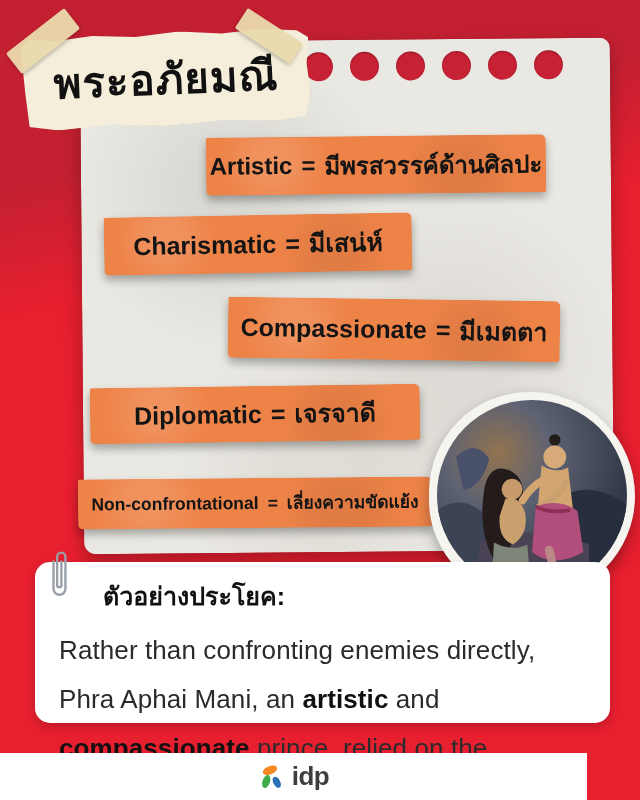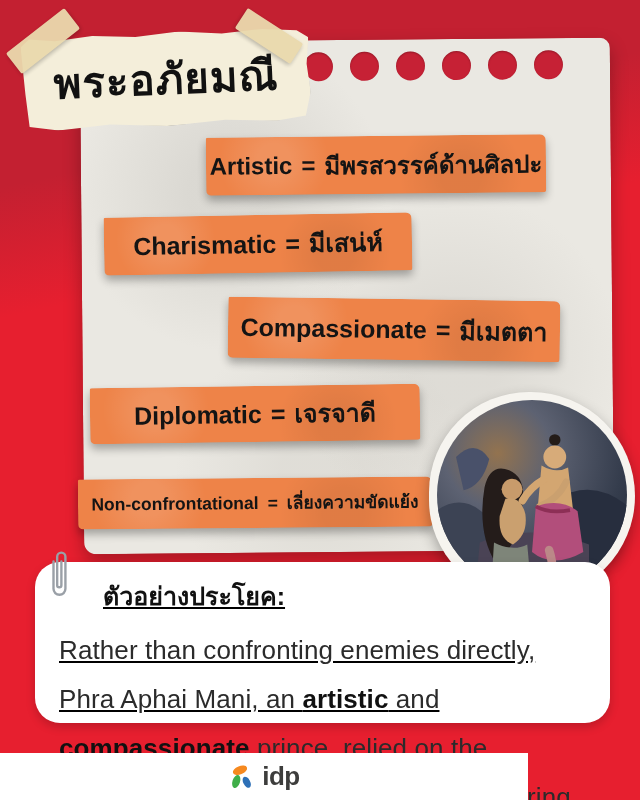--- a/index.html
+++ b/index.html
@@ -71,39 +71,38 @@
     background:#f6f4ef; border-radius:49% 51% 50% 48%;
     box-shadow:0 6px 14px rgba(0,0,0,.3);
     display:flex; align-items:center; justify-content:center;
     z-index:7;
   }
   .story-circle svg { width:190px; height:190px; border-radius:50%; display:block; }
 
   
   .example-card {
     position:absolute; left:35px; top:562px; width:575px; height:161px;
-    background:#ffffff; border-radius:25px;
+    background:#ffffff; border-radius:15px;
     z-index:8; box-shadow:0 4px 10px rgba(0,0,0,.18);
     padding:14px 24px 0 24px;
-    text-decoration:underline;
   }
   .paperclip {
     position:absolute; left:48px; top:545px; width:22px; height:62px; z-index:9;
   }
   .example-heading {
     font-size:25px; font-weight:800; color:#111; margin-left:44px; margin-bottom:10px;
   }
   .example-sentence {
     font-size:26px; color:#2b2b2b; line-height:1.88; letter-spacing:.1px;
   }
   .example-sentence strong { color:#111; font-weight:800; }
 
   
   .footer {
-    position:absolute; left:0; top:753px; width:528px; height:47px;
+    position:absolute; left:0; top:753px; width:587px; height:47px;
     background:#ffffff; display:flex; align-items:center; justify-content:center; gap:14px;
     z-index:10;
   }
   .idp-lockup { display:flex; align-items:center; gap:4px; }
   .idp-word { font-size:26px; font-weight:700; color:#3d3d3c; letter-spacing:-.5px; }
   .ielts-word { font-size:31px; font-weight:800; color:#e31837; letter-spacing:.5px; }
 </style>
 </head>
 <body>
 

